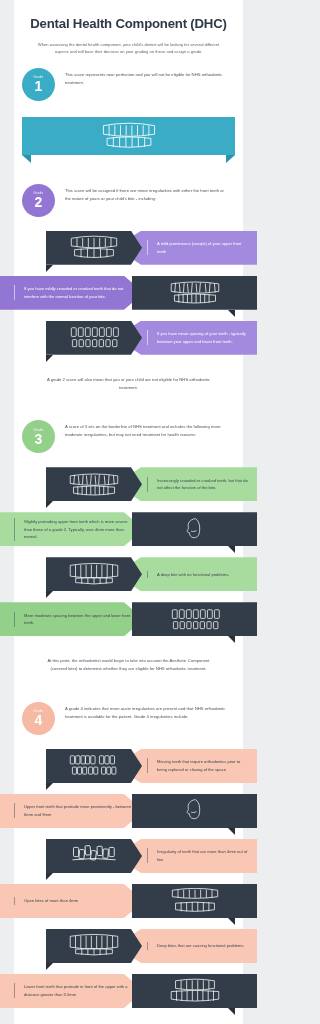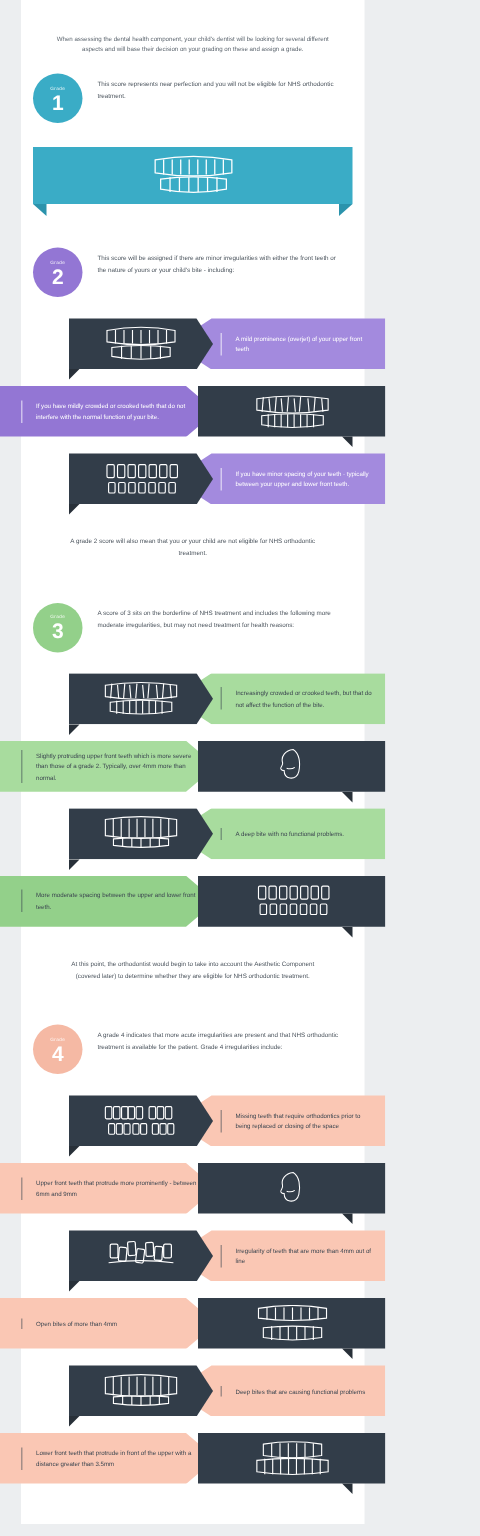--- a/index.html
+++ b/index.html
@@ -169,20 +169,21 @@
     border-bottom:8px solid transparent;
   }
   .spacer { height:6px; }
 </style>
 </head>
 <body>
 
 <div class="page">
   <div class="card">
 
+    <div class="title">Dental Health Component (DHC)</div>
     <div class="subtitle">When assessing the dental health component, your child's dentist will be looking for several different aspects and will base their decision on your grading on these and assign a grade.</div>
 
     <div id="grade-container">
         <div class="grade-row">
           <div class="badge" style="background: rgb(58, 172, 198);">
             <div class="badge-word">Grade</div>
             <div class="badge-num">1</div>
           </div>
           <div class="grade-text">This score represents near perfection and you will not be eligible for NHS orthodontic treatment.</div>
         </div>

